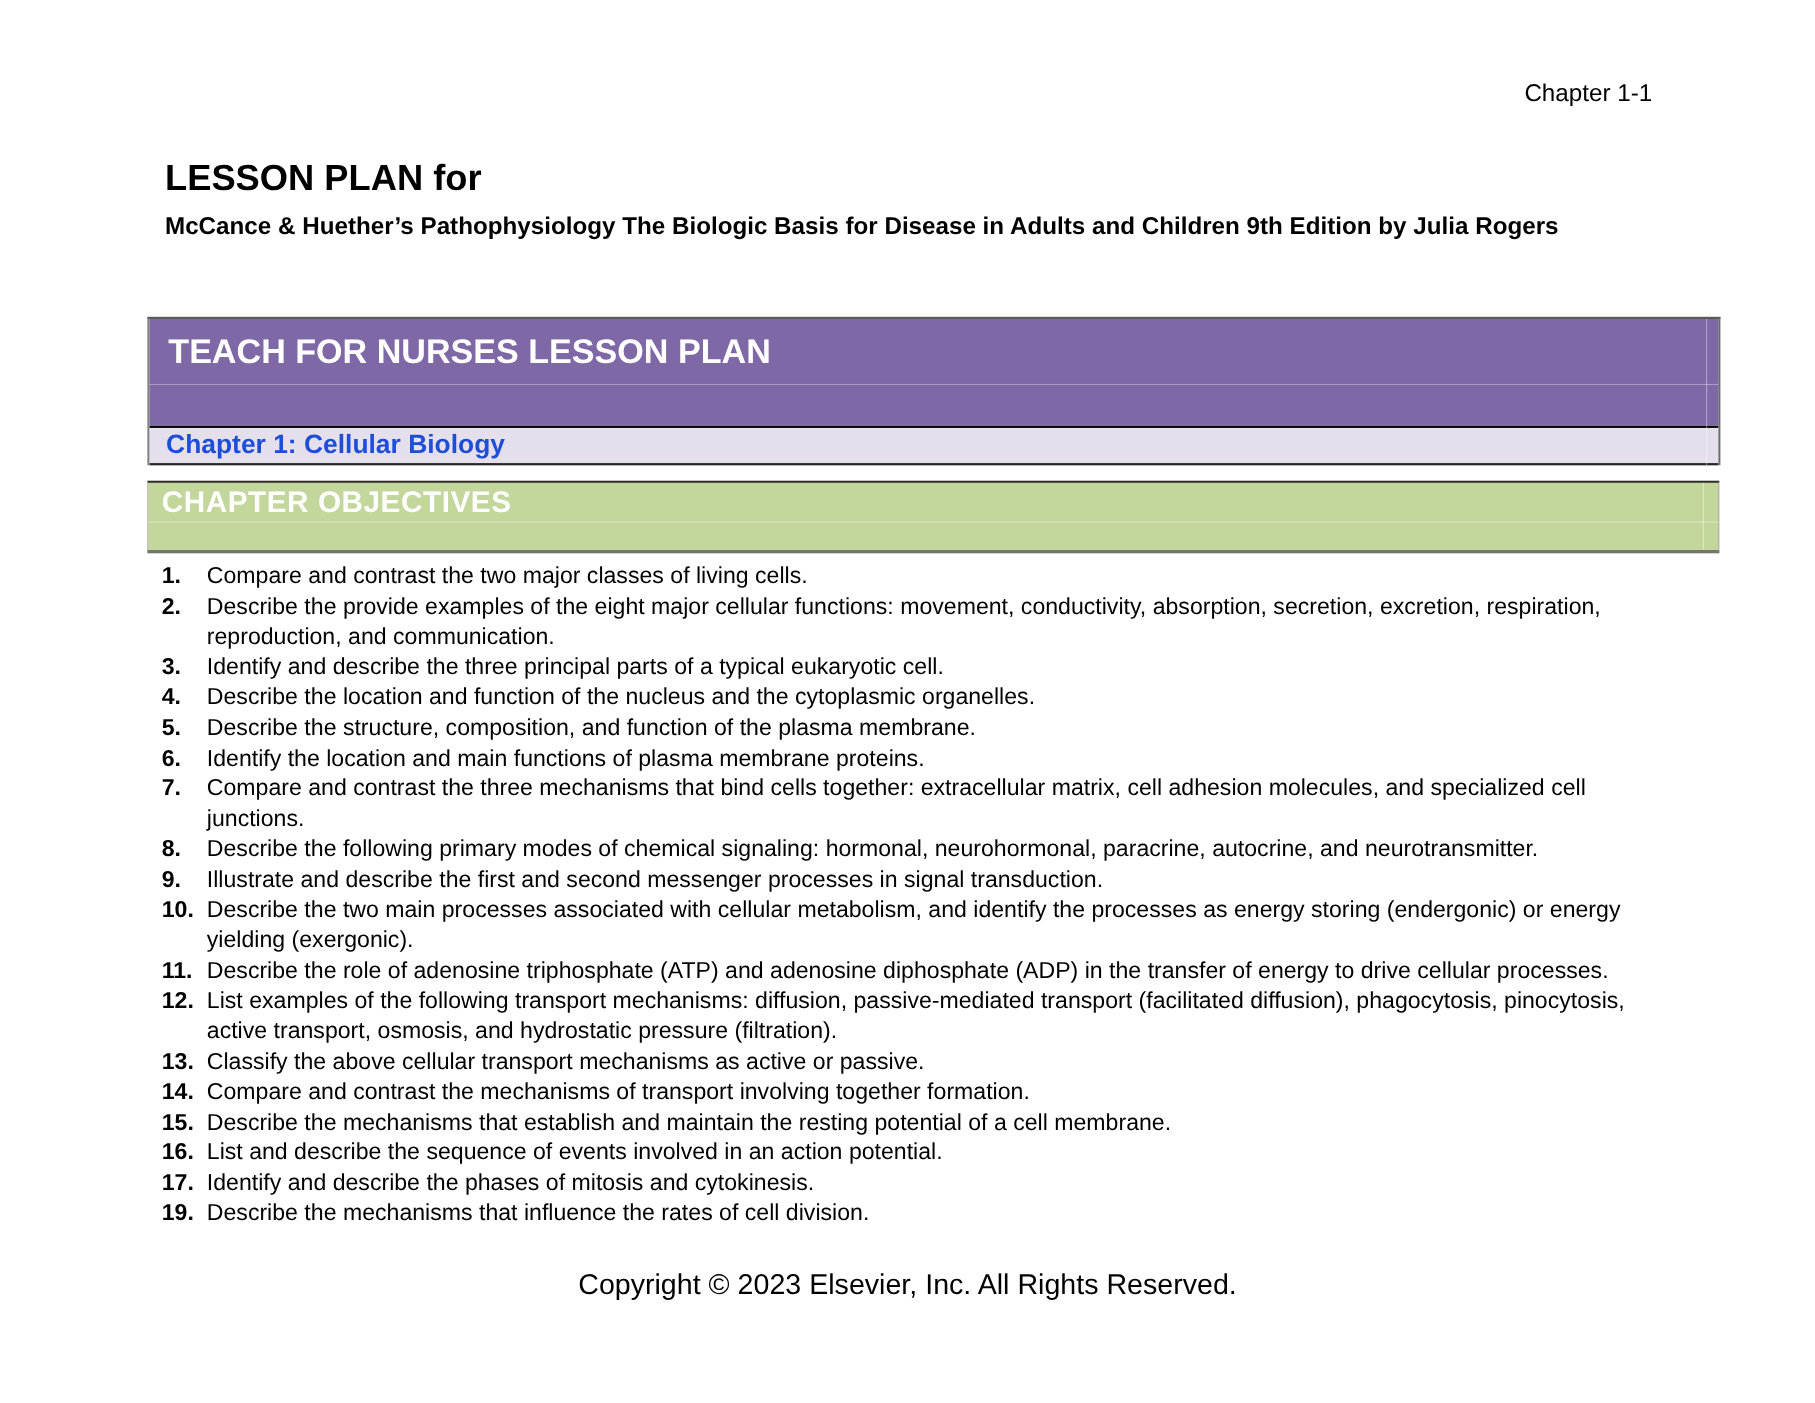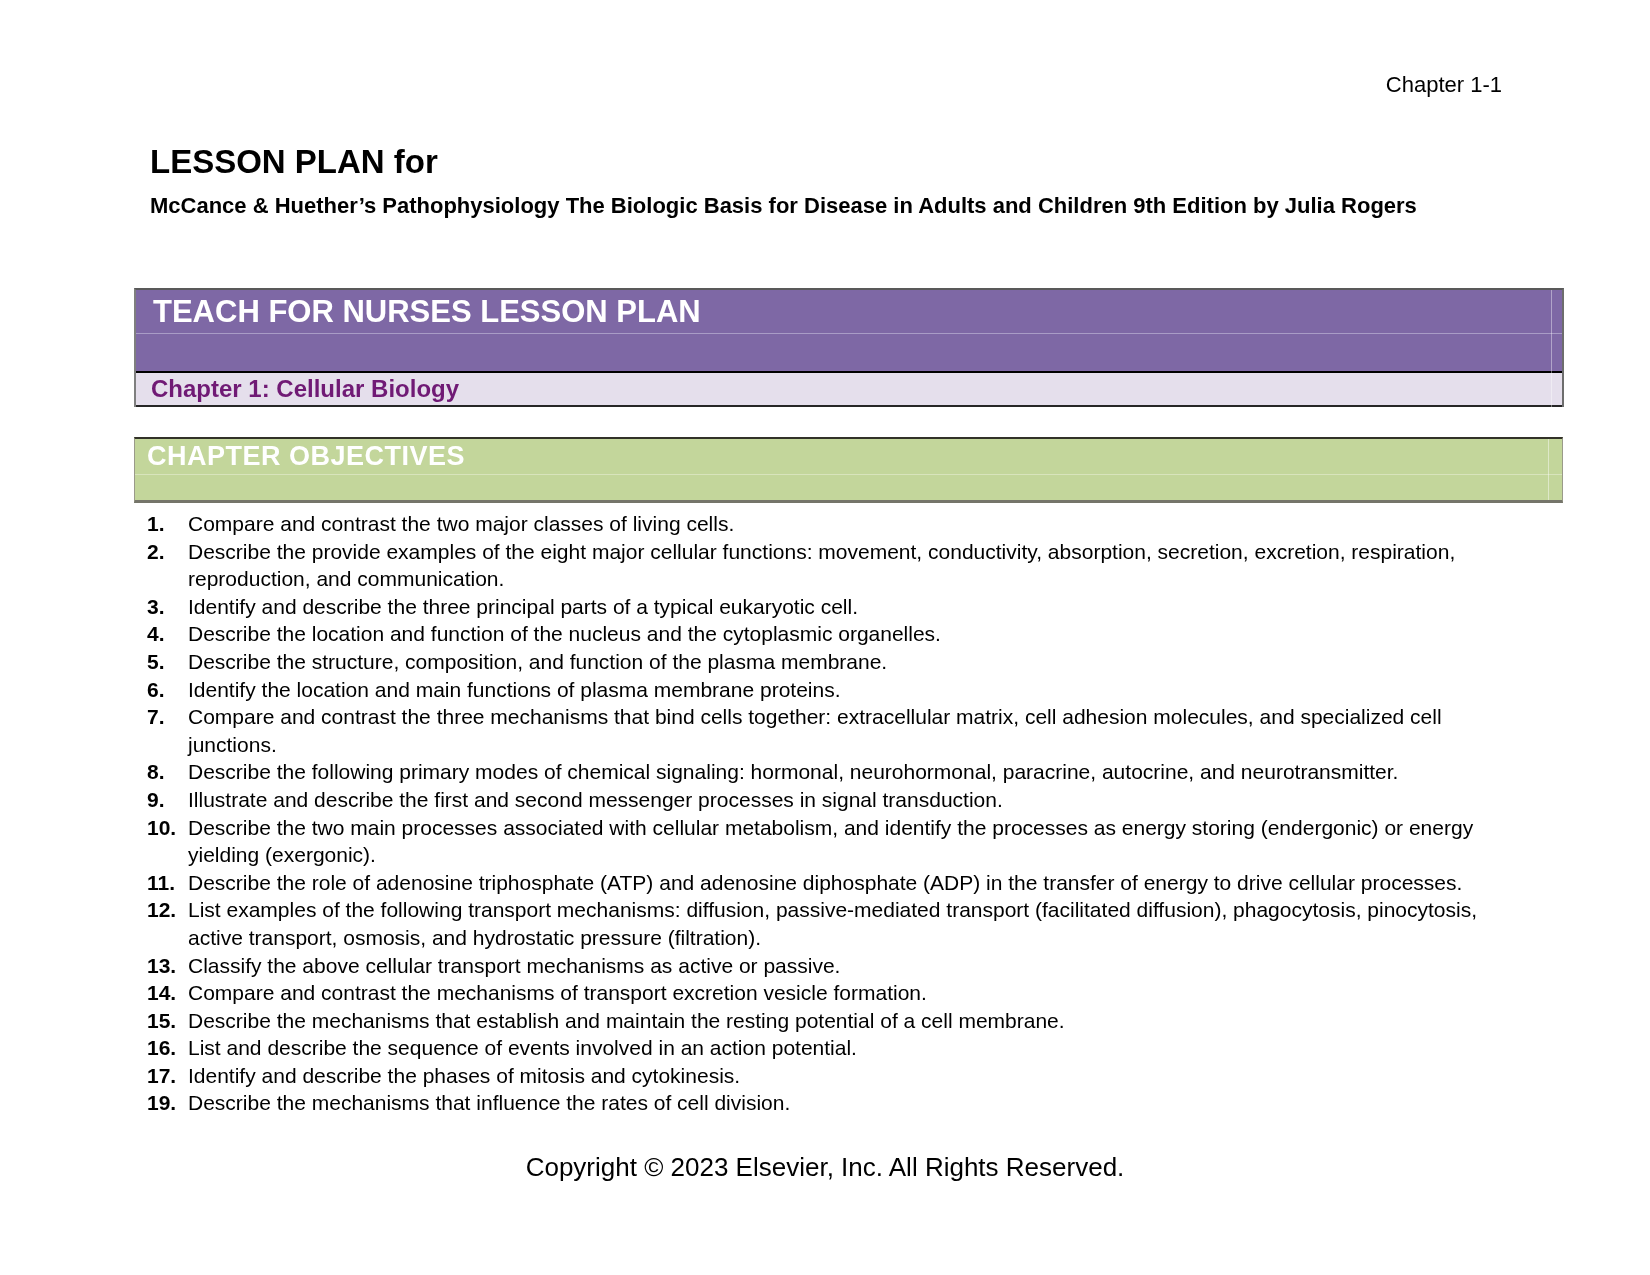--- a/index.html
+++ b/index.html
@@ -56,21 +56,21 @@
   .tfn-table::after{
     content:"";
     position:absolute;
     top:0;
     bottom:0;
     right:10px;
     width:1px;
     background:rgba(255,255,255,0.4);
   }
   .tfn-row-title{
-    height:44px;
+    height:60px;
     background:var(--purple);
     border-bottom:1px solid #a99cc6;
     display:flex;
     align-items:center;
     padding-left:17px;
     box-sizing:border-box;
     color:#fff;
     font-size:31px;
     font-weight:700;
   }
@@ -82,21 +82,21 @@
     height:36px;
     background:var(--lavender);
     border-top:2px solid #000;
     border-bottom:2px solid #262626;
     display:flex;
     align-items:center;
     padding-left:15px;
     box-sizing:border-box;
     font-size:24px;
     font-weight:700;
-    color:#701a75;
+    color:#1d4ed8;
   }
   
   .obj-table{
     position:absolute;
     left:134px;
     top:437px;
     width:1429px;
     border-top:2px solid #323228;
     border-bottom:3px solid #75756a;
     border-left:1px solid #9a9a8a;
@@ -234,21 +234,21 @@
       <div class="obj-item">
         <span class="obj-num">12.</span>
         <span class="obj-text">List examples of the following transport mechanisms: diffusion, passive-mediated transport (facilitated diffusion), phagocytosis, pinocytosis, active transport, osmosis, and hydrostatic pressure (filtration).</span>
       </div>
       <div class="obj-item">
         <span class="obj-num">13.</span>
         <span class="obj-text">Classify the above cellular transport mechanisms as active or passive.</span>
       </div>
       <div class="obj-item">
         <span class="obj-num">14.</span>
-        <span class="obj-text">Compare and contrast the mechanisms of transport excretion vesicle formation.</span>
+        <span class="obj-text">Compare and contrast the mechanisms of transport involving together formation.</span>
       </div>
       <div class="obj-item">
         <span class="obj-num">15.</span>
         <span class="obj-text">Describe the mechanisms that establish and maintain the resting potential of a cell membrane.</span>
       </div>
       <div class="obj-item">
         <span class="obj-num">16.</span>
         <span class="obj-text">List and describe the sequence of events involved in an action potential.</span>
       </div>
       <div class="obj-item">

